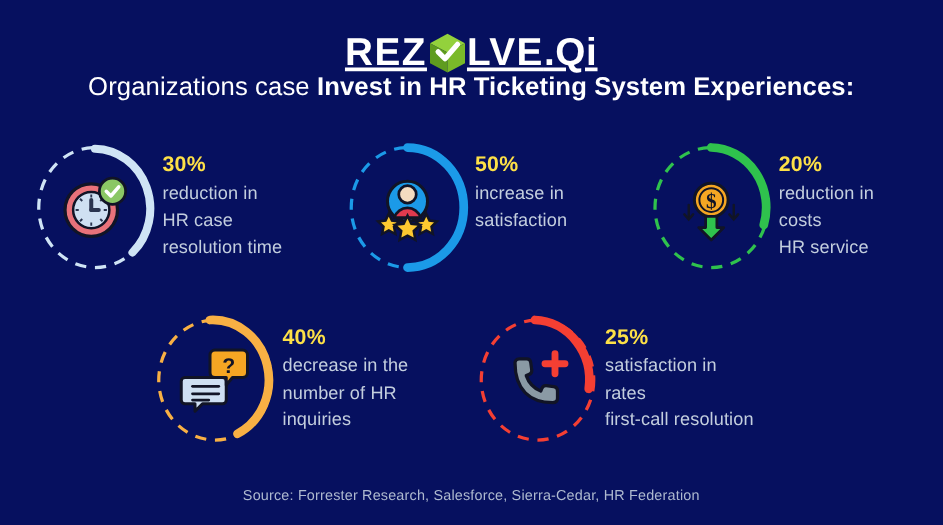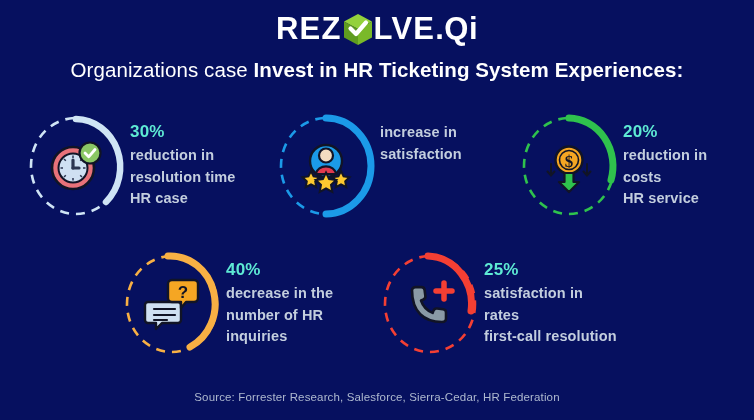--- a/index.html
+++ b/index.html
@@ -7,22 +7,22 @@
   body {
     background:#06105f;
     font-family:"Liberation Sans", sans-serif;
     color:#ffffff;
     overflow:hidden;
     position:relative;
   }
 
   
   .logo-wrap{
-    position:absolute; left:0; top:11px; width:100%;
-    display:flex; justify-content:center; align-items:center;
+    position:absolute; left:0; top:24px; width:100%;
+    display:flex; justify-content:center; align-items:center;text-decoration:underline;
   }
   .logo{
     display:flex; align-items:center; justify-content:center;
     font-size:31px; font-weight:bold; letter-spacing:1.2px;
     color:#ffffff;
   }
   .logo .lt{ font-family:"Liberation Sans", sans-serif; }
   .logo .cube{
     display:inline-block; position:relative;
     width:30px; height:33px; margin:0 1px;
@@ -59,25 +59,25 @@
   }
   .ring svg{ position:absolute; left:0; top:0; }
   .ring .icon{
     position:absolute; left:50%; top:50%;
     transform:translate(-50%,-50%);
     width:60px; height:60px;
   }
 
   .txt{ padding-top:12px; }
   .pct{
-    font-size:17px; font-weight:bold; color:#5eead4;
+    font-size:17px; font-weight:bold; color:#fde047;
     line-height:20px; margin-bottom:3px; letter-spacing:0.2px;
   }
   .desc{
-    font-size:14.5px; font-weight:700; color:#c3cede;
+    font-size:14.5px; font-weight:400; color:#c3cede;
     line-height:21.5px; letter-spacing:0.1px;
   }
 
   
   .source{
     position:absolute; bottom:17px; left:0; width:100%;
     text-align:center; font-size:11.5px; color:#aeb9cf;
     letter-spacing:0.15px;
   }
 </style>
@@ -130,22 +130,22 @@
           <path d="M27 32 L33 32" stroke="#2b3550" stroke-width="3.2" stroke-linecap="round"></path>
           <circle cx="44" cy="17" r="10.5" fill="#8bc765" stroke="#111426" stroke-width="2.2"></circle>
           <path d="M39 17 L42.7 20.8 L49 13.5" stroke="#ffffff" stroke-width="2.8" fill="none" stroke-linecap="round" stroke-linejoin="round"></path>
         </svg>
       </span>
     </div>
     <div class="txt">
       <div class="pct">30%</div>
       <div class="desc">
         <div>reduction in</div>
+        <div>HR case</div>
         <div>resolution time</div>
-        <div>HR case</div>
       </div>
     </div>
   </div>
 
   <div class="stat">
     <div class="ring">
       <svg width="108" height="112" viewBox="0 0 108 112">
         <ellipse cx="54" cy="56" rx="45" ry="48" fill="none" stroke="#1b9ae8" stroke-width="2.6" stroke-dasharray="9 7"></ellipse>
         <path d="M 54 8 A 45 48 0 0 1 54 104" fill="none" stroke="#1b9ae8" stroke-width="7" stroke-linecap="round"></path>
       </svg>
@@ -154,20 +154,21 @@
           <circle cx="30" cy="25" r="16" fill="#1b9ae8" stroke="#111426" stroke-width="2.4"></circle>
           <circle cx="30" cy="19.5" r="7" fill="#f3dcc0" stroke="#111426" stroke-width="2.2"></circle>
           <path d="M19.5 38 a11 11 0 0 1 21 0 z" fill="#e03a4e" stroke="#111426" stroke-width="2.2"></path>
           <polygon points="15,35 17.6,40.4 23.5,41.2 19.2,45.3 20.3,51.2 15,48.4 9.7,51.2 10.8,45.3 6.5,41.2 12.4,40.4" fill="#fdc930" stroke="#111426" stroke-width="2"></polygon>
           <polygon points="45,35 47.6,40.4 53.5,41.2 49.2,45.3 50.3,51.2 45,48.4 39.7,51.2 40.8,45.3 36.5,41.2 42.4,40.4" fill="#fdc930" stroke="#111426" stroke-width="2"></polygon>
           <polygon points="30,36.5 33.1,43 40.2,43.9 35,48.8 36.3,55.9 30,52.5 23.7,55.9 25,48.8 19.8,43.9 26.9,43" fill="#fdc930" stroke="#111426" stroke-width="2"></polygon>
         </svg>
       </span>
     </div>
     <div class="txt">
+      <div class="pct">50%</div>
       <div class="desc">
         <div>increase in</div>
         <div>satisfaction</div>
       </div>
     </div>
   </div>
 
   <div class="stat">
     <div class="ring">
       <svg width="108" height="112" viewBox="0 0 108 112">

